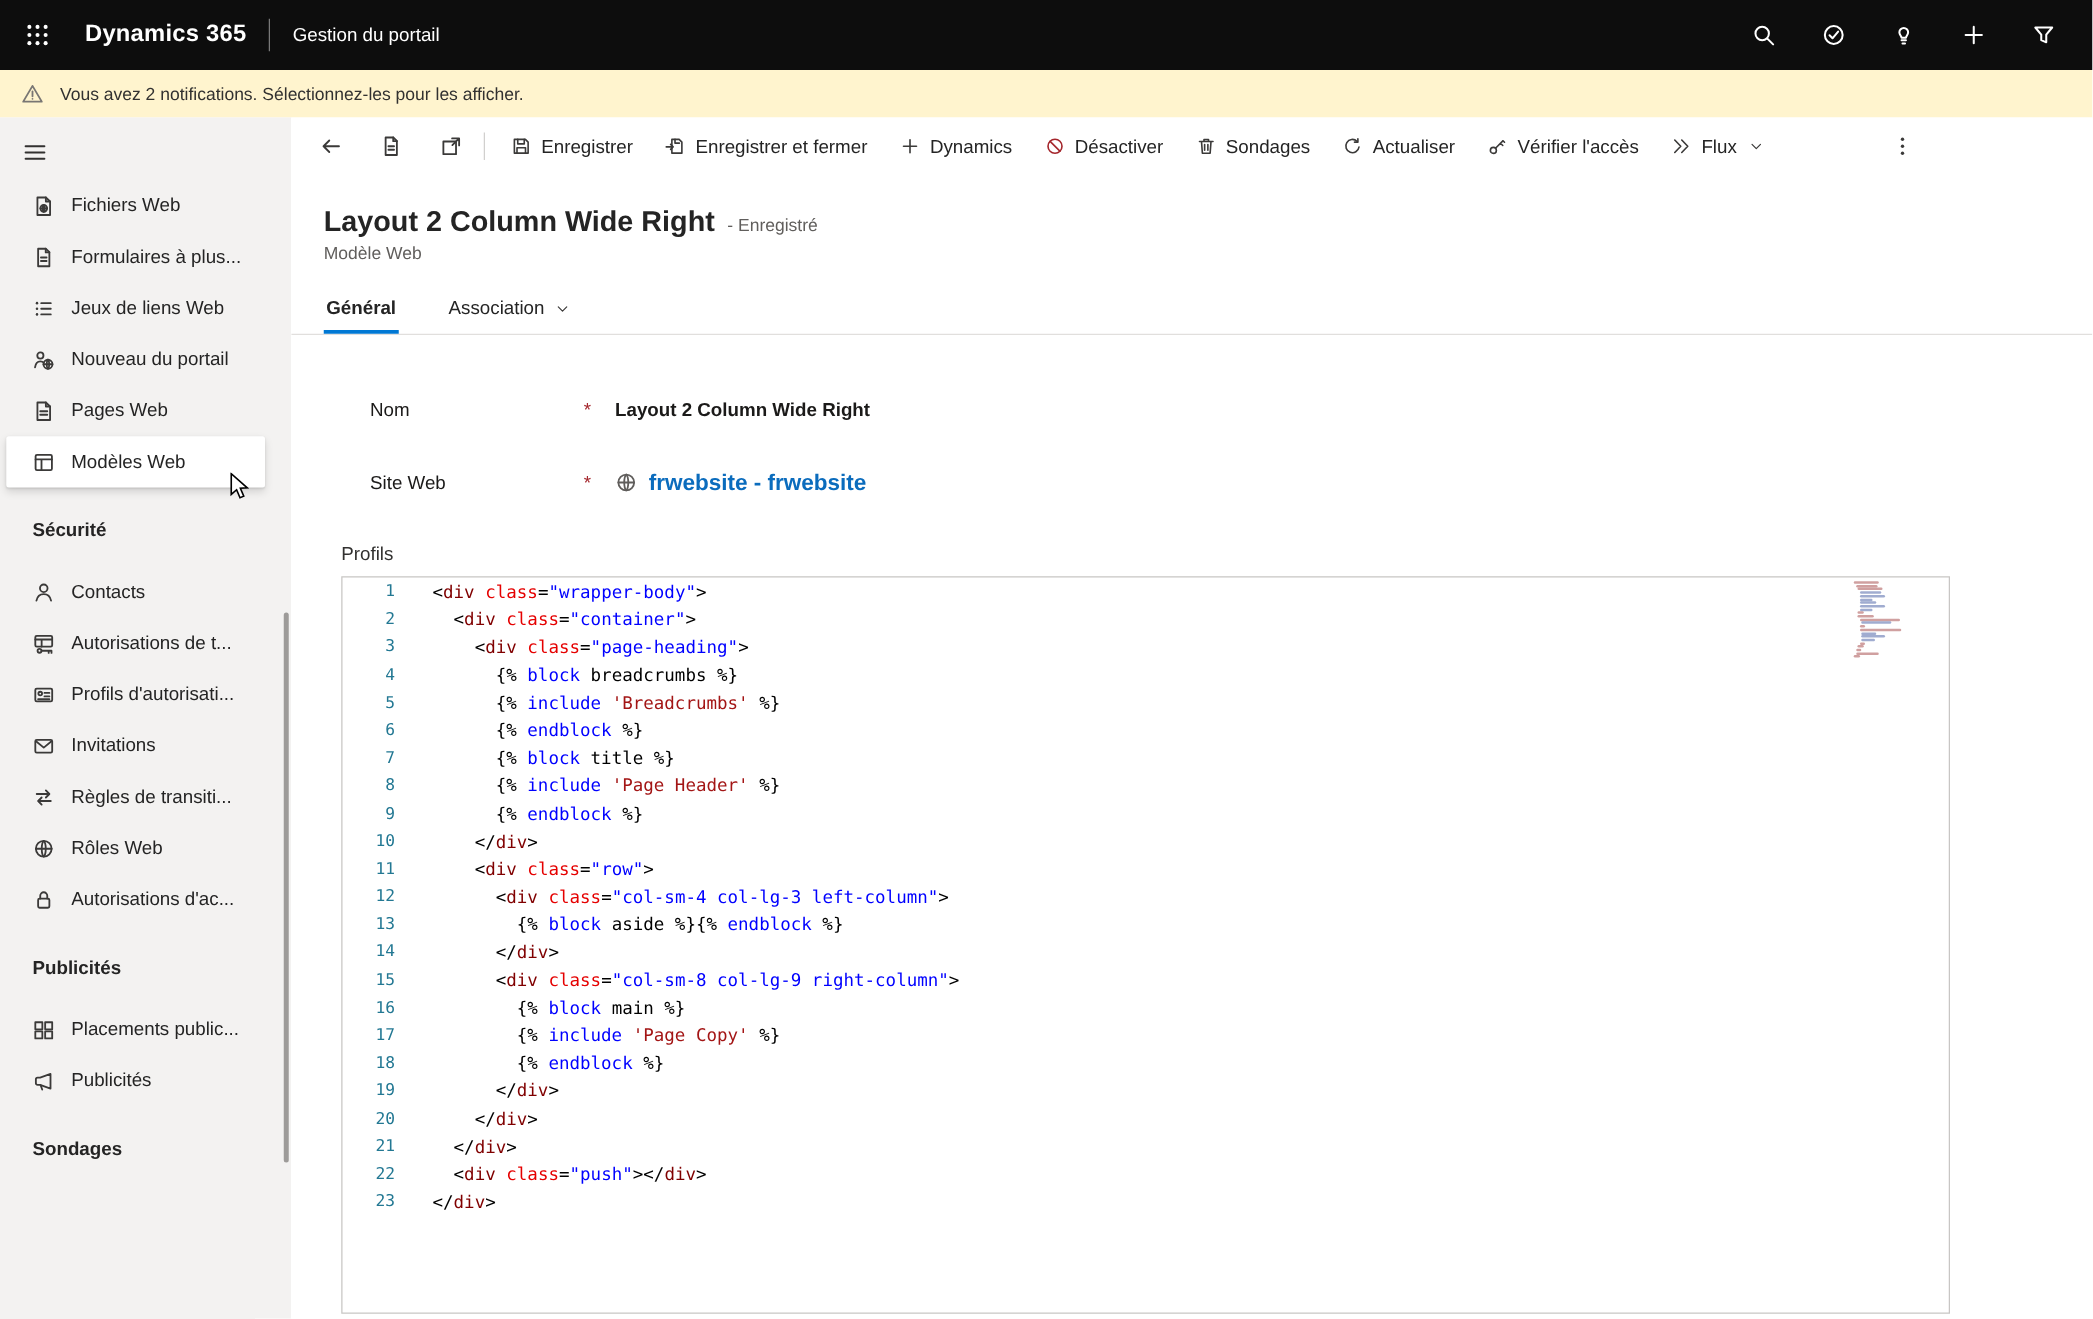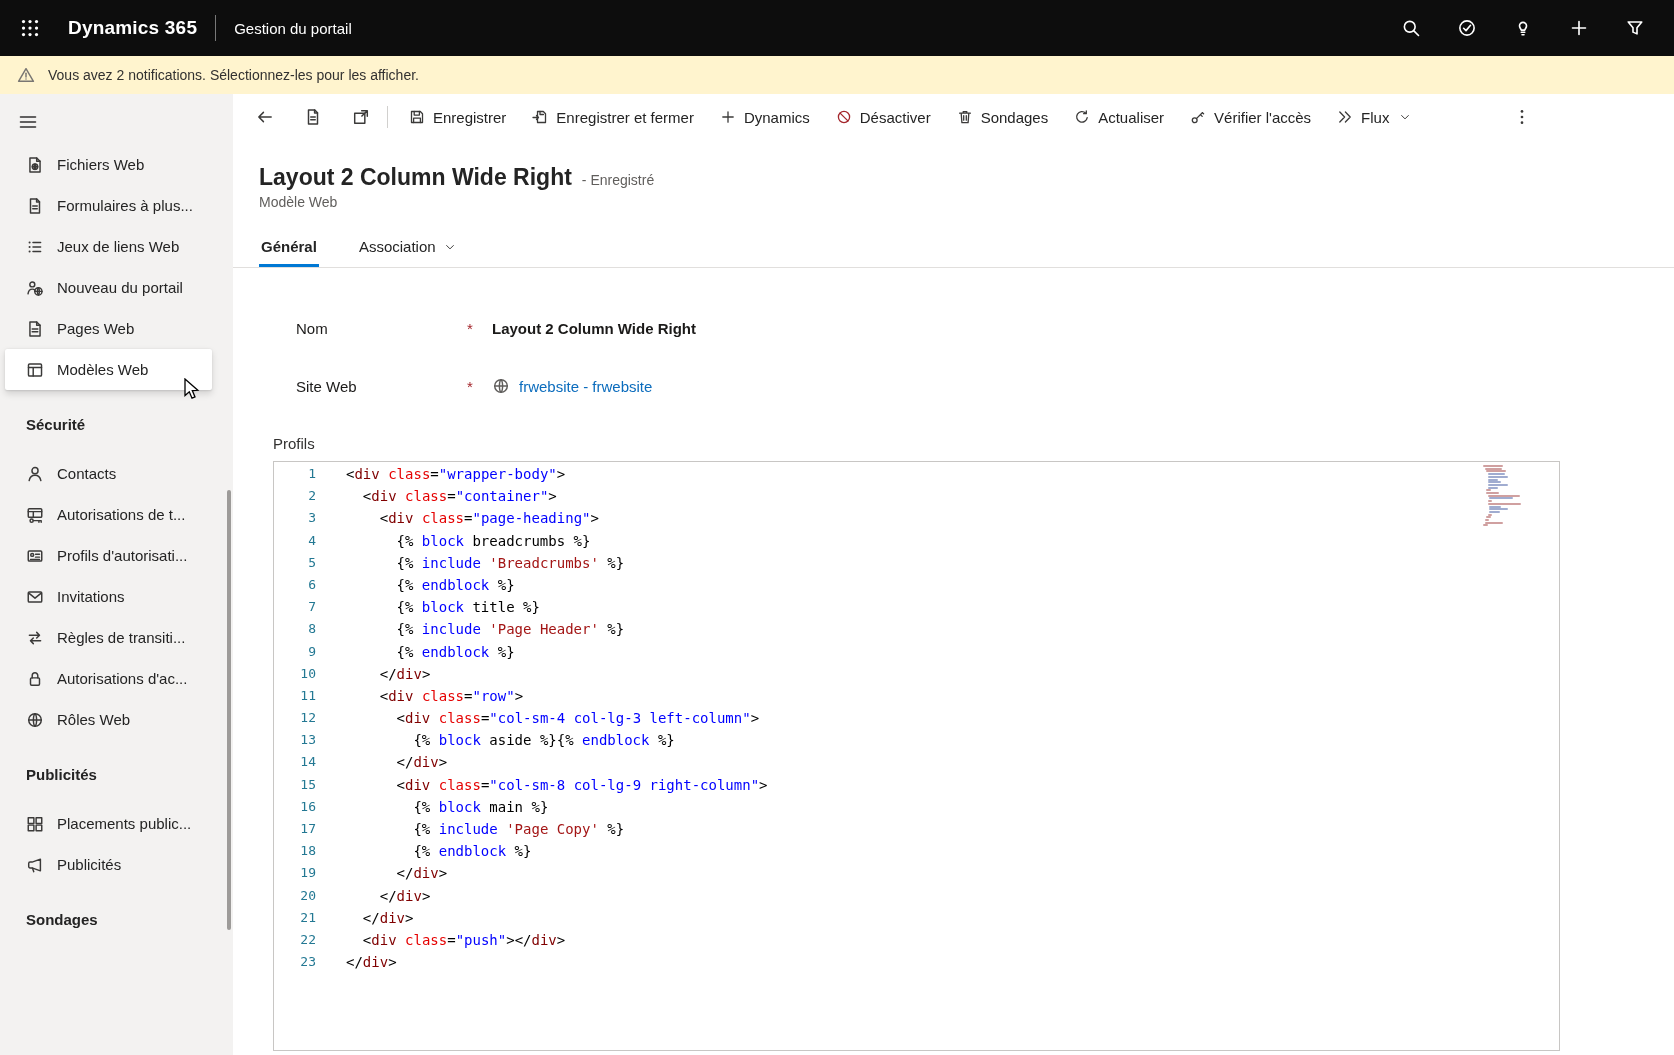--- a/index.html
+++ b/index.html
@@ -62,21 +62,21 @@
   .tab-chev{color:#3b3a39;}
 
   
   .form{padding:31px 0 0 63px;}
   .form-row{display:flex;align-items:center;height:58px;}
   .f-label{width:171px;font-size:15px;color:#1b1a19;}
   .f-req{width:25px;color:var(--required);font-size:15px;}
   .f-value{font-size:15px;font-weight:600;color:#1b1a19;}
   .lookup{display:flex;align-items:center;gap:9px;cursor:pointer;}
   .lookup-ic{color:#605e5c;}
-  .f-link{font-size:15px;font-weight:400;color:var(--link);text-decoration:none;cursor:pointer;}
+  .f-link{font-size:18px;font-weight:700;color:var(--link);text-decoration:none;cursor:pointer;}
 
   .src-label{margin:20px 0 0 40px;font-size:15px;color:#323130;height:18px;}
 
   
   .editor{position:relative;margin:8px 0 0 40px;width:1287px;height:590px;border:1px solid #c8c6c4;background:#fff;font-family:"DejaVu Sans Mono",monospace;font-size:14px;overflow:hidden;cursor:text;}
   .ed-lines{padding-top:1px;}
   .code-line{display:flex;height:22.2px;line-height:22.2px;white-space:pre;}
   .line-num{width:42px;text-align:right;color:var(--line-number);font-size:13px;flex-shrink:0;}
   .line-code{padding-left:30px;color:#000;}
   .tok-tag{color:var(--tag);}
@@ -295,34 +295,34 @@
             <span class="ic">
               <svg viewBox="0 0 16 16" fill="none" stroke="currentColor" stroke-width="1.3" stroke-linecap="round" stroke-linejoin="round">
                 <path d="M3 5.5h8.5M9.5 3l2.5 2.5L9.5 8M13 10.5H4.5M6.5 13L4 10.5 6.5 8"></path>
               </svg>
             </span>
             <span class="side-label">Règles de transiti...</span>
           </div>
           <div class="side-item">
             <span class="ic">
               <svg viewBox="0 0 16 16" fill="none" stroke="currentColor" stroke-width="1.3" stroke-linecap="round" stroke-linejoin="round">
+                <circle cx="8" cy="8" r="5.6"></circle>
+                <path d="M2.4 8h11.2M8 2.4c1.9 1.7 1.9 9.5 0 11.2M8 2.4c-1.9 1.7-1.9 9.5 0 11.2"></path>
+              </svg>
+            </span>
+            <span class="side-label">Rôles Web</span>
+          </div>
+          <div class="side-item">
+            <span class="ic">
+              <svg viewBox="0 0 16 16" fill="none" stroke="currentColor" stroke-width="1.3" stroke-linecap="round" stroke-linejoin="round">
                 <rect x="4" y="7" width="8" height="6.5" rx="1"></rect>
                 <path d="M5.5 7V5a2.5 2.5 0 0 1 5 0v2"></path>
               </svg>
             </span>
             <span class="side-label">Autorisations d'ac...</span>
-          </div>
-          <div class="side-item">
-            <span class="ic">
-              <svg viewBox="0 0 16 16" fill="none" stroke="currentColor" stroke-width="1.3" stroke-linecap="round" stroke-linejoin="round">
-                <circle cx="8" cy="8" r="5.6"></circle>
-                <path d="M2.4 8h11.2M8 2.4c1.9 1.7 1.9 9.5 0 11.2M8 2.4c-1.9 1.7-1.9 9.5 0 11.2"></path>
-              </svg>
-            </span>
-            <span class="side-label">Rôles Web</span>
           </div>
           <div class="side-header">Publicités</div>
           <div class="side-item">
             <span class="ic">
               <svg viewBox="0 0 16 16" fill="none" stroke="currentColor" stroke-width="1.3" stroke-linecap="round" stroke-linejoin="round">
                 <rect x="2" y="2.5" width="5" height="5"></rect>
                 <rect x="9" y="2.5" width="5" height="5"></rect>
                 <rect x="2" y="9" width="5" height="5"></rect>
                 <rect x="9" y="9" width="5" height="5"></rect>
               </svg>

